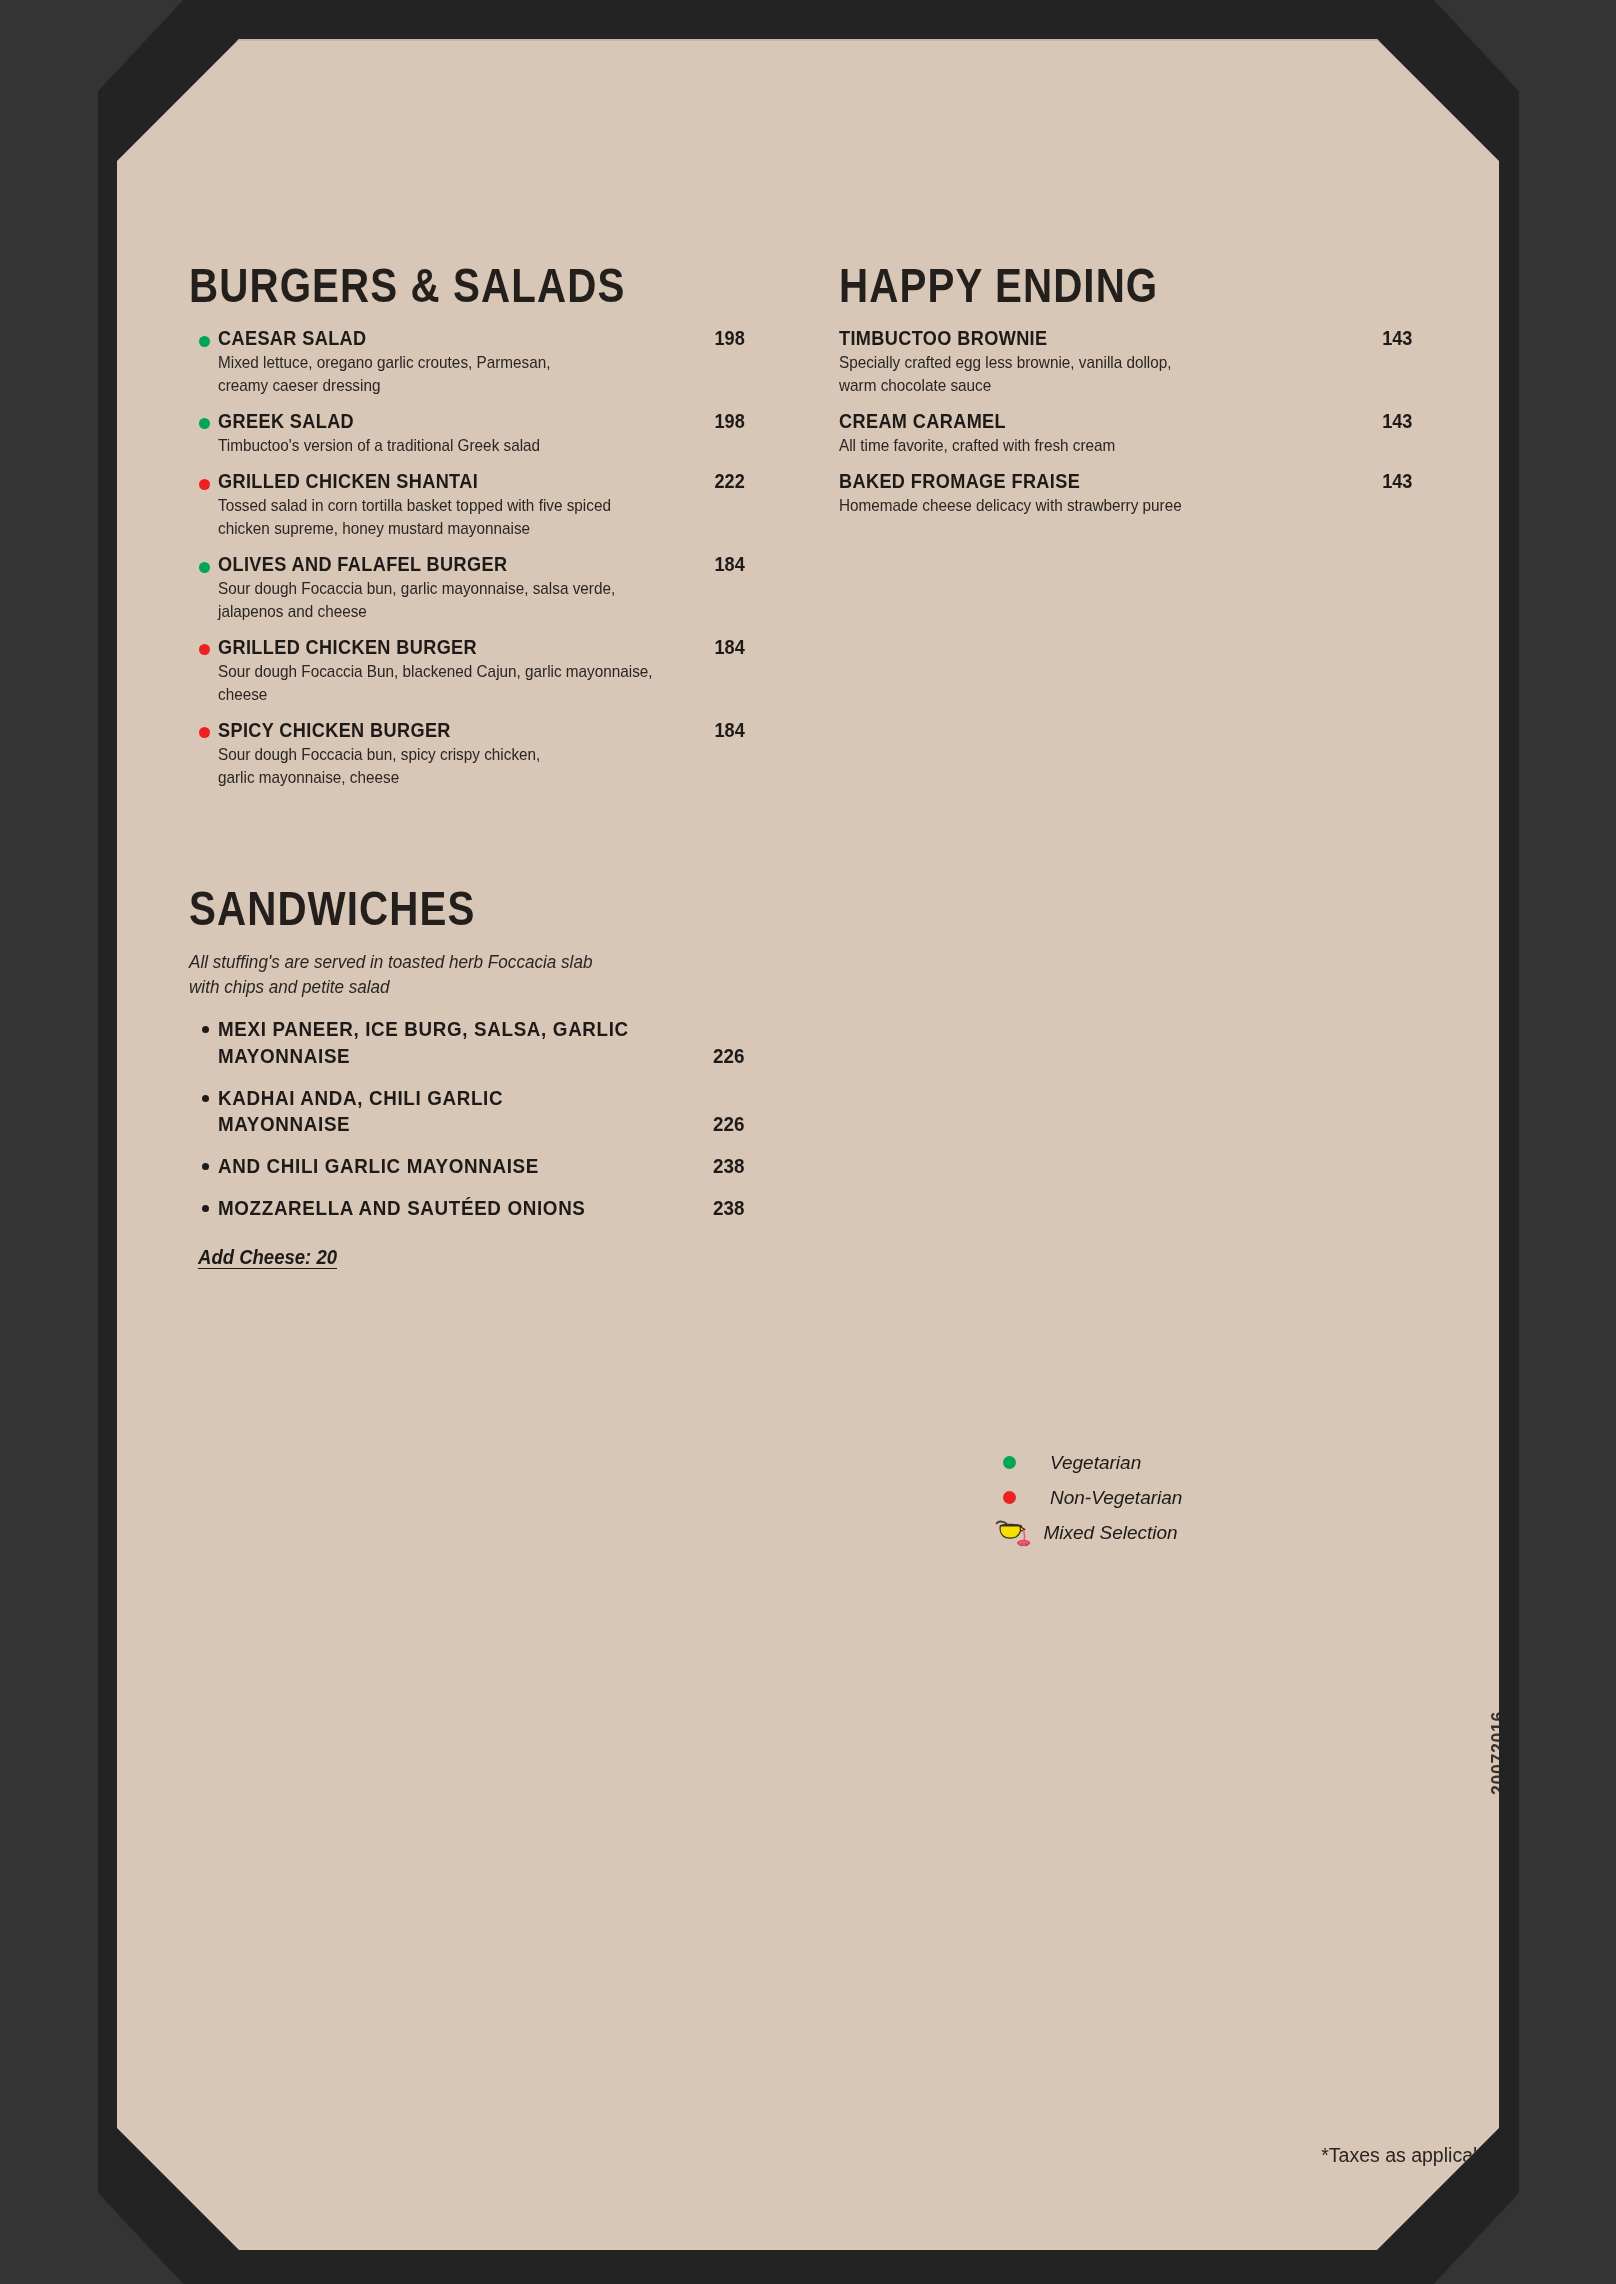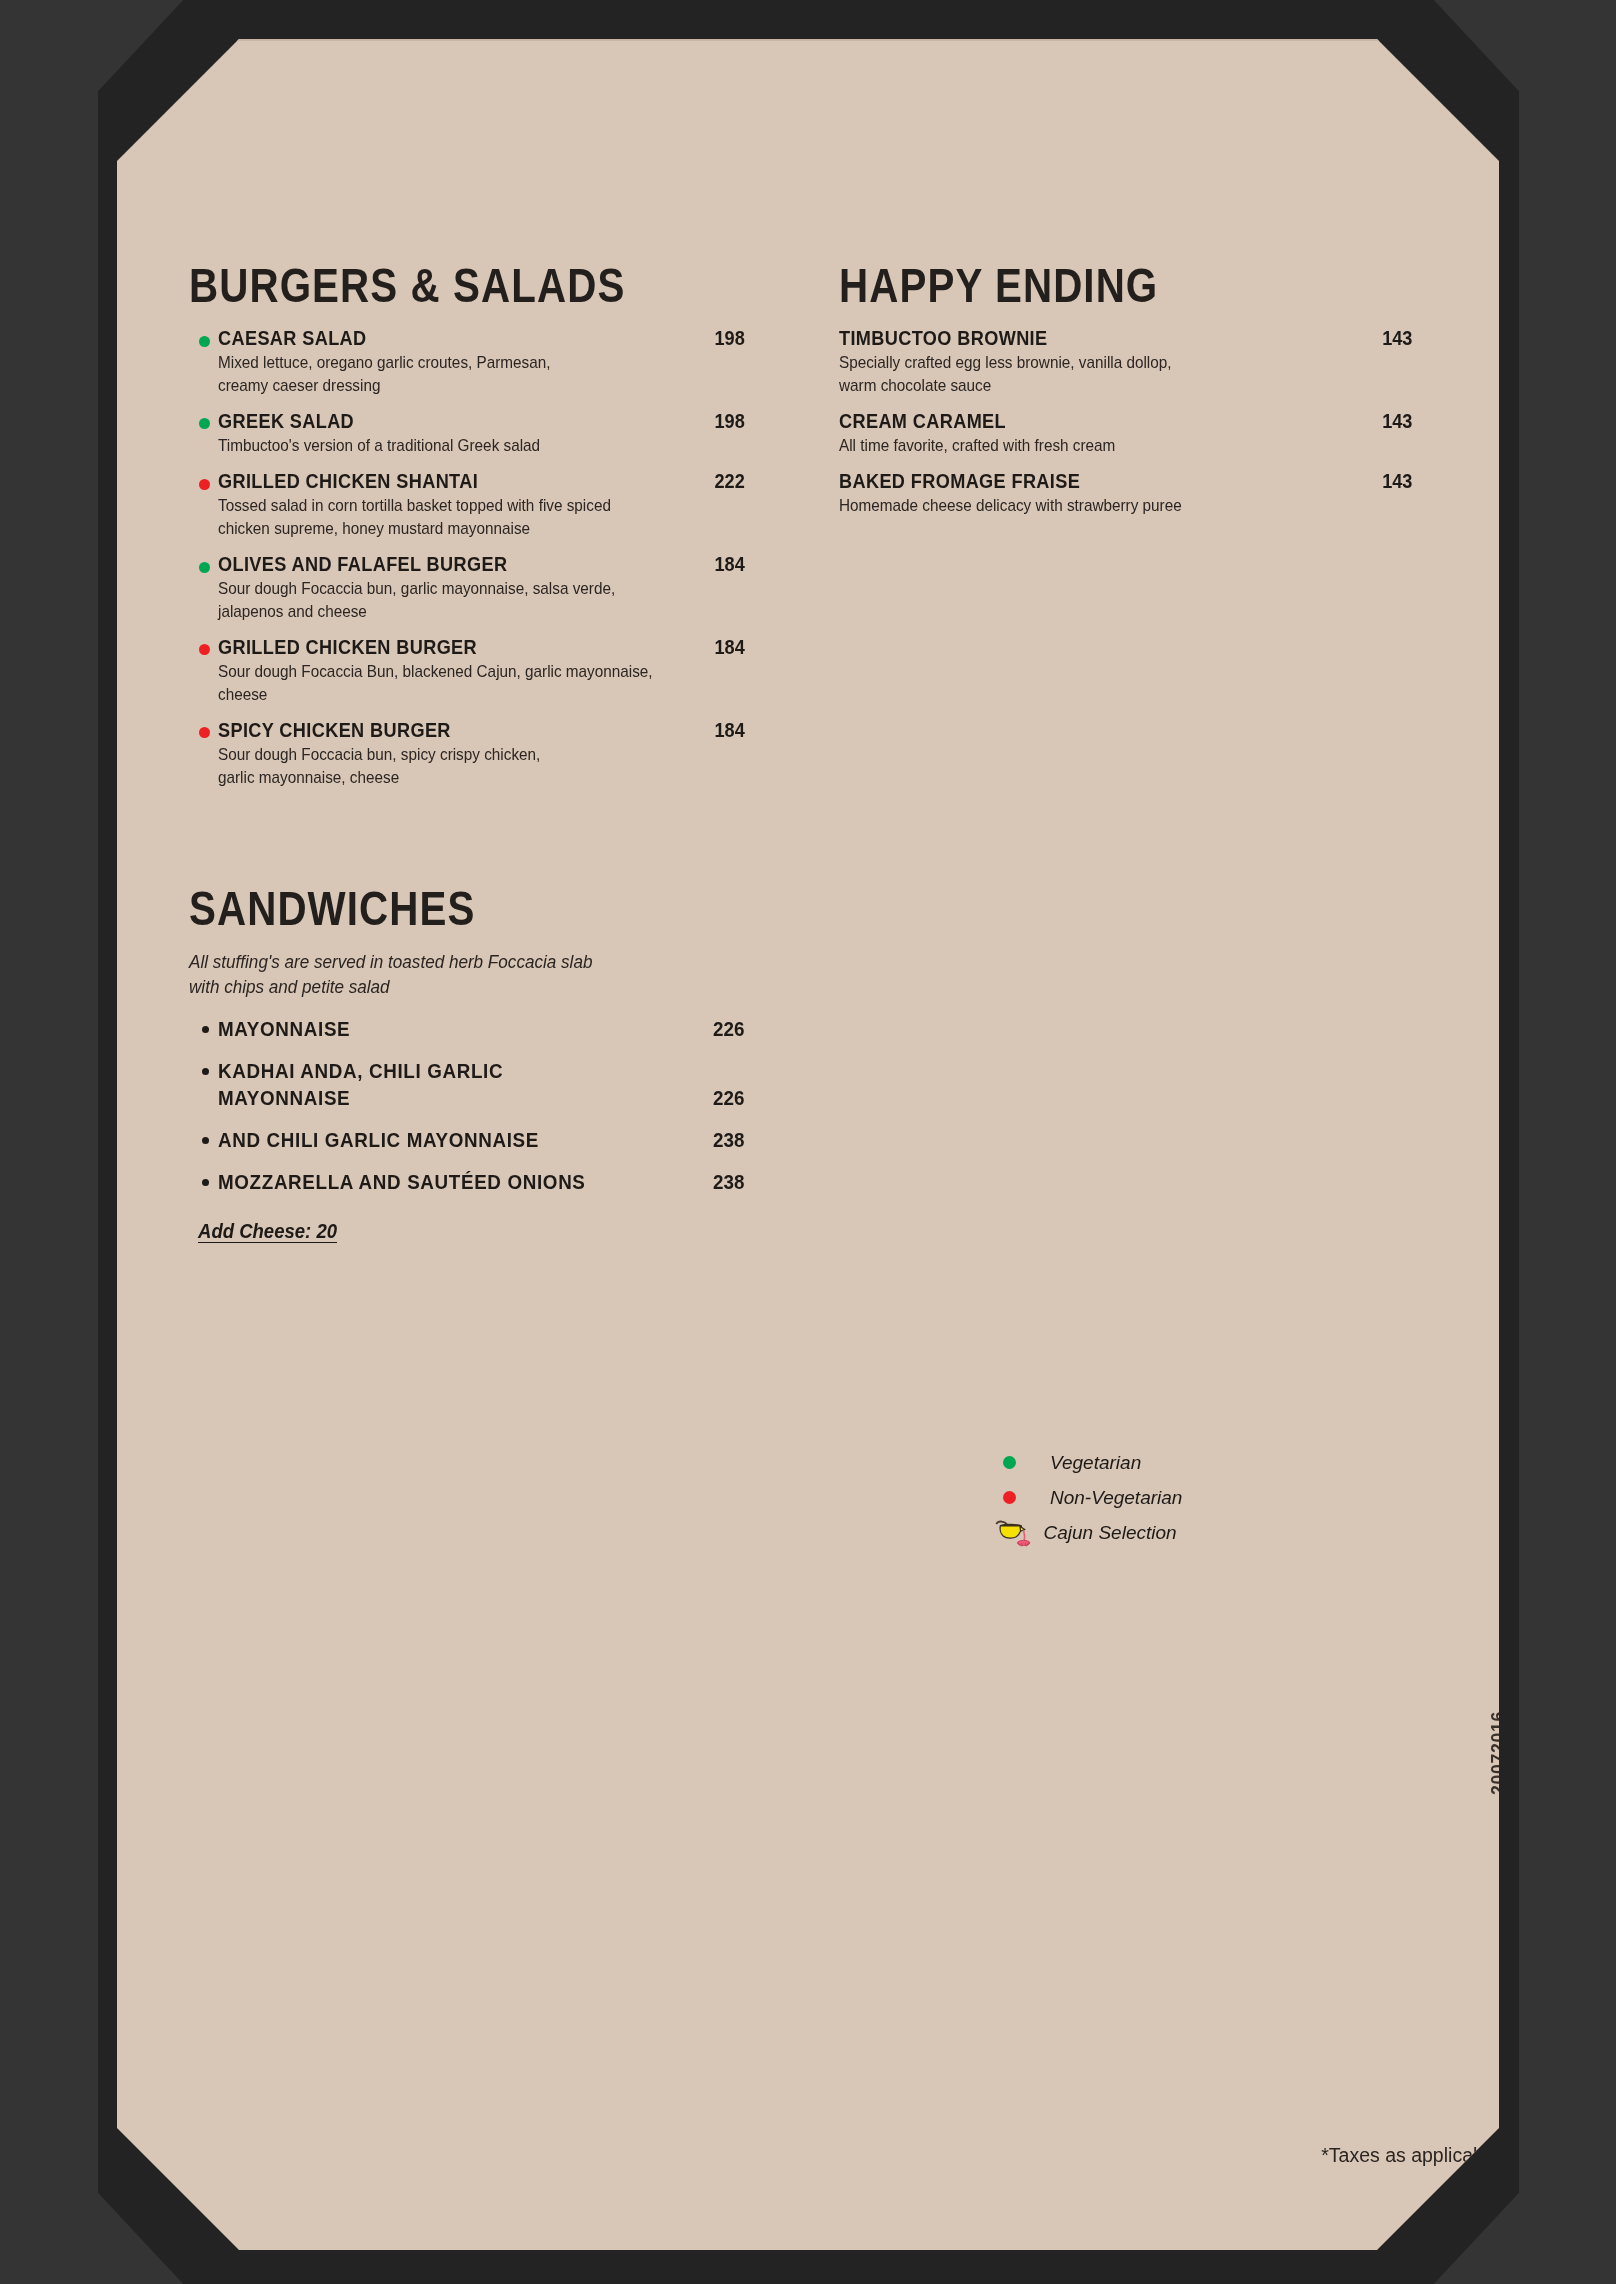--- a/index.html
+++ b/index.html
@@ -383,20 +383,23 @@
 
           <h2 class="section-title">SANDWICHES</h2>
 
           <div class="section-note" style="white-space:pre-line;">All stuffing's are served in toasted herb Foccacia slab
 with chips and petite salad</div>
 
           
           <div class="sandwich">
             <span class="sq-bullet"></span>
             <div class="sw-line">
+              <span class="sw-text">MEXI PANEER, ICE BURG, SALSA, GARLIC</span>
+            </div>
+            <div class="sw-line">
               <span class="sw-text">MAYONNAISE</span>
               <span class="spacer"></span>
               <span class="sw-price">226</span>
             </div>
           </div>
 
           
           <div class="sandwich">
             <span class="sq-bullet"></span>
             <div class="sw-line">
@@ -498,21 +501,21 @@
             <path d="M12 13 C18 10, 40 10, 46 13" fill="none" stroke="#3a2f22" stroke-width="2"></path>
 
             <path d="M44 14 L52 19 L45 22 Z" fill="#f5e000" stroke="#3a2f22" stroke-width="2" stroke-linejoin="round"></path>
 
             <path d="M50 21 C52 27, 52 32, 51 38" fill="none" stroke="#ef5a78" stroke-width="2.6" stroke-linecap="round"></path>
 
             <ellipse cx="50" cy="41" rx="10" ry="4.2" fill="#ef5a78" stroke="#c43a55" stroke-width="1.4"></ellipse>
             <path d="M41 41 L44 45 M47 42 L47 46 M53 42 L54 46 M58 41 L56 45" stroke="#c43a55" stroke-width="1.6" stroke-linecap="round" fill="none"></path>
           </svg>
         </span>
-        <span class="legend-label">Cajun Selection</span>
+        <span class="legend-label">Mixed Selection</span>
       </div>
 
     </div>
 
     <div class="vcode">20072016</div>
 
     <div class="footer">*Taxes as applicable</div>
 
   </div>
 </div>

